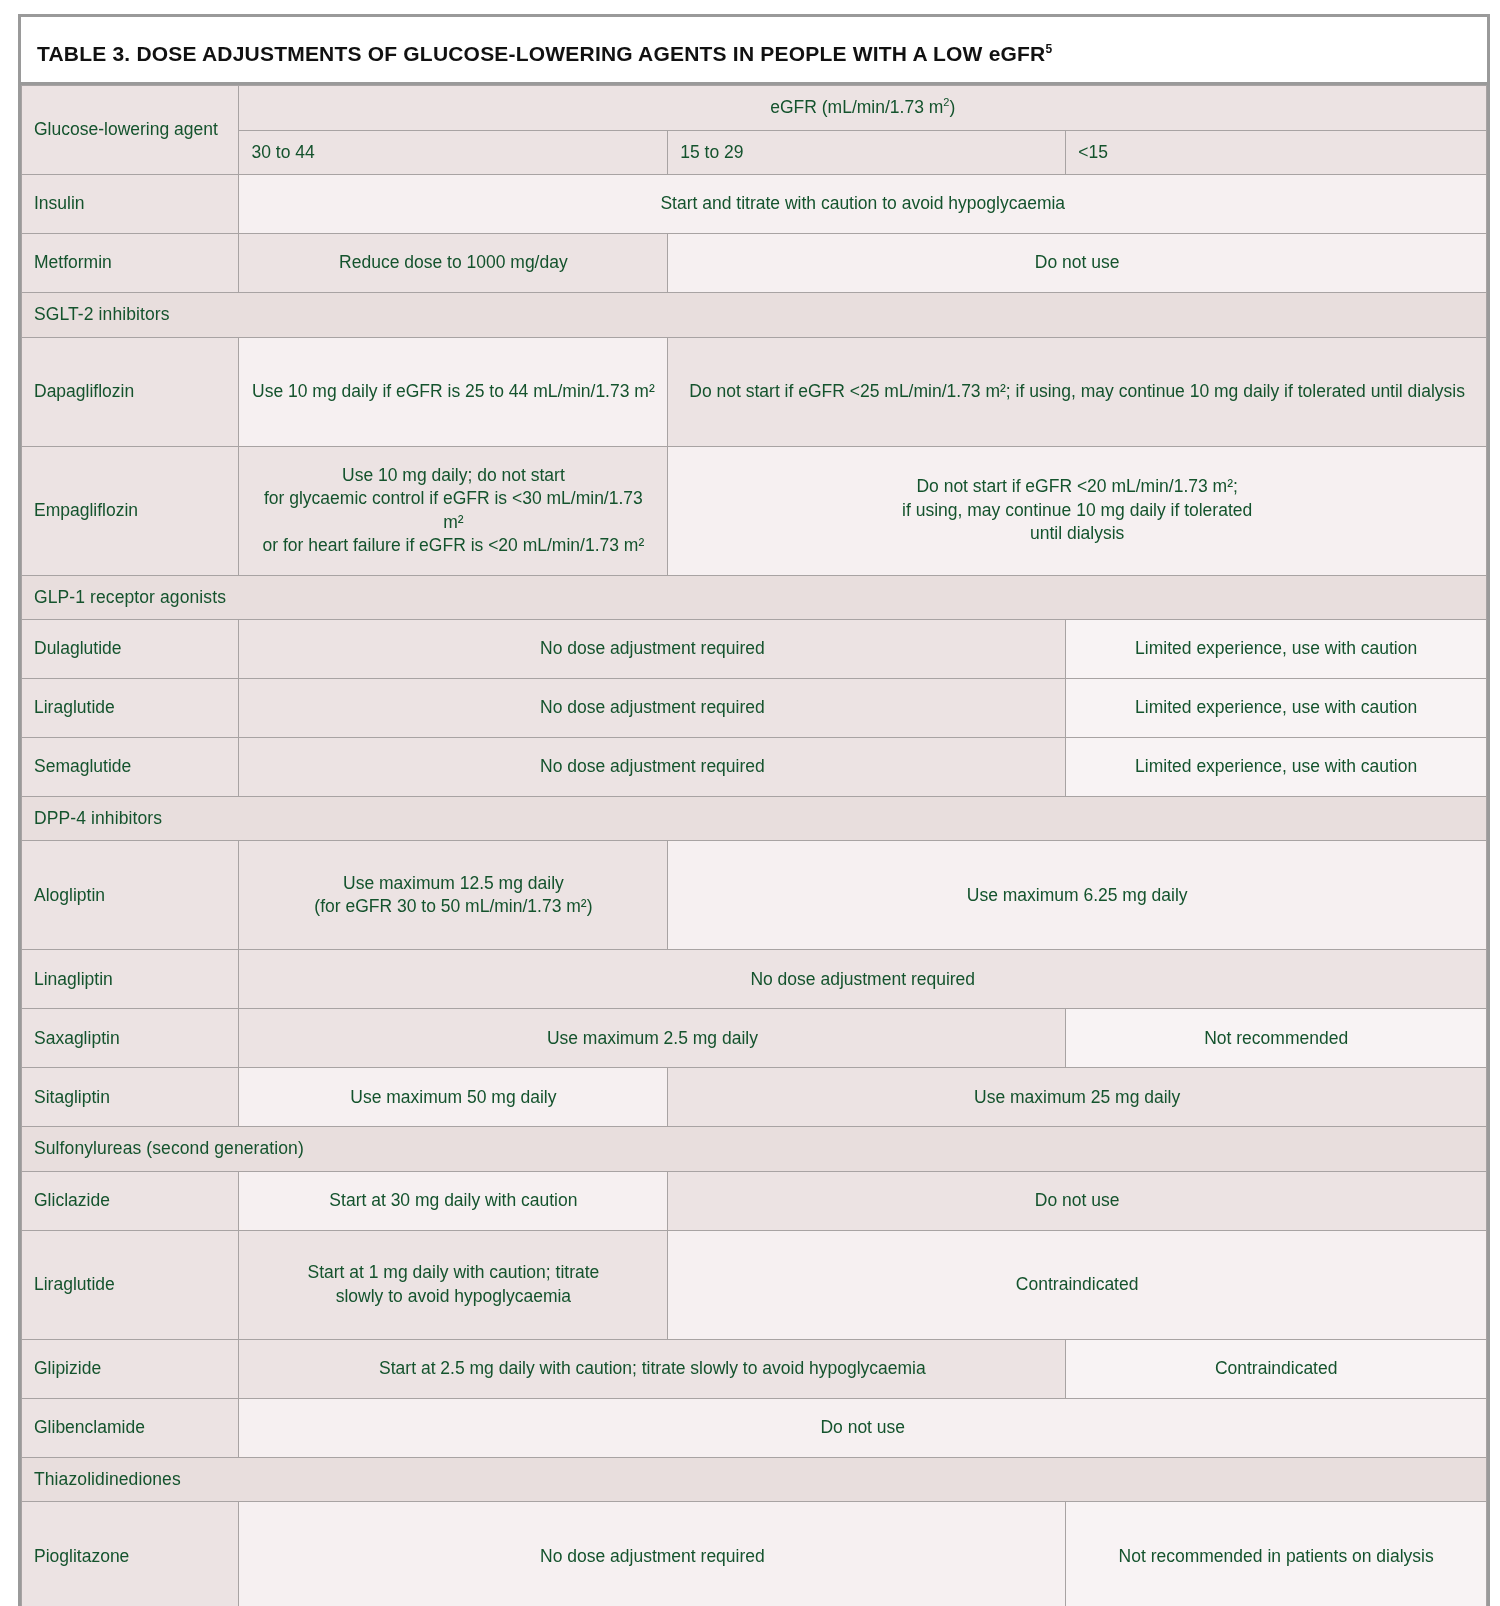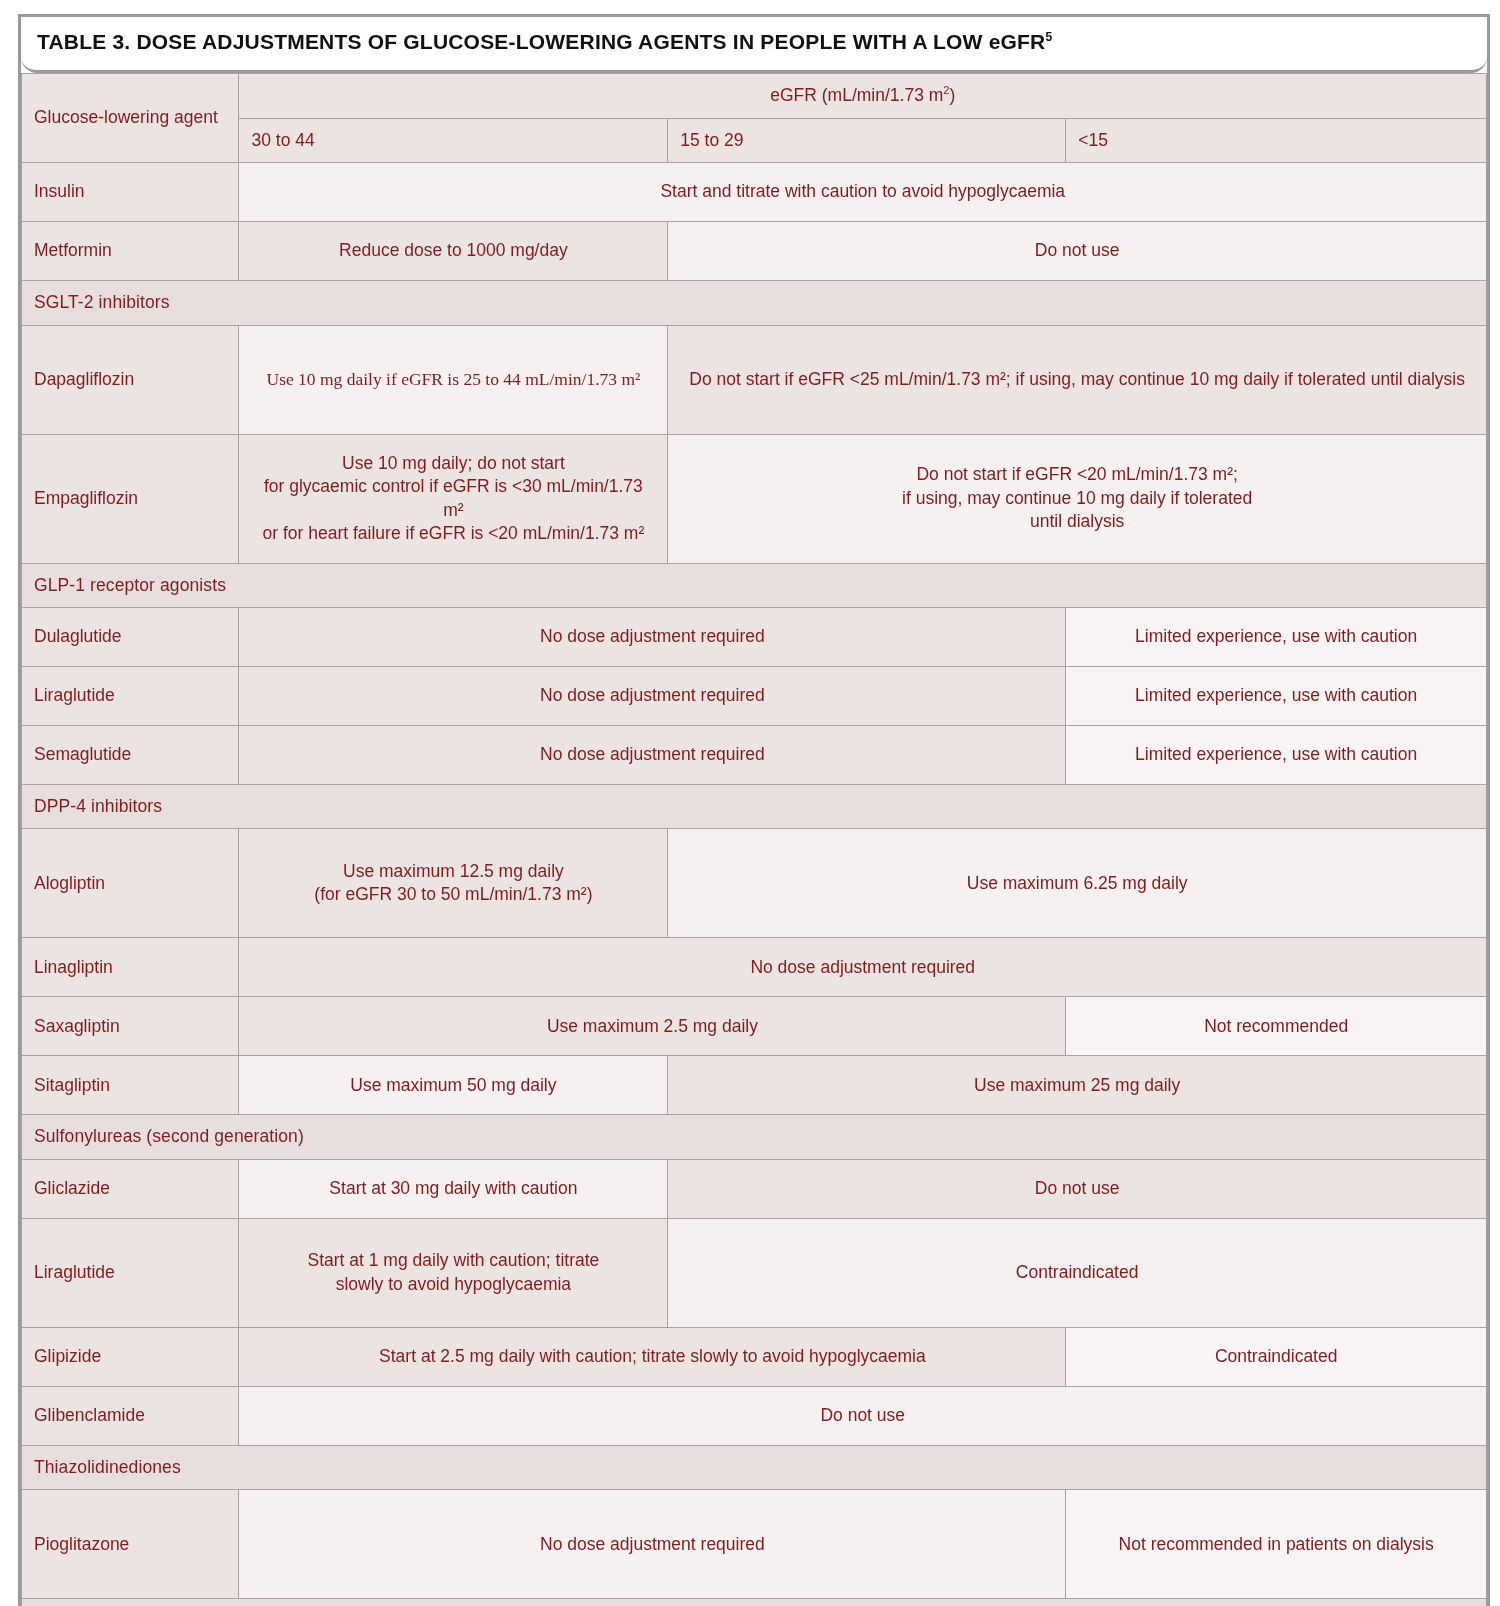--- a/index.html
+++ b/index.html
@@ -28,24 +28,23 @@
     box-sizing: border-box;
     margin: 14px 10px 10px 18px;
     width: 1472px;
     border: 3px solid #9a9a9a;
     background: #ffffff;
   }
 
   
   .title-bar {
     box-sizing: border-box;
-    padding: 12px 16px 16px 16px;
+    padding: 24px 16px 16px 16px;
     background: #ffffff;
     border-bottom: 3px solid #9a9a9a;
-    border-radius: 16px;
   }
   .title-text {
     font-weight: bold;
     font-size: 21px;
     letter-spacing: 0.2px;
     color: #111111;
     line-height: 1.2;
     white-space: nowrap;
   }
   .title-text sup {
@@ -62,21 +61,21 @@
     background: #f7f0f0;
   }
   table.dose-table td,
   table.dose-table th {
     border: 1px solid #a8a3a3;
     padding: 10px 12px;
     font-size: 17.5px;
     line-height: 1.34;
     vertical-align: middle;
     font-weight: normal;
-    color: #7f1d1d;
+    color: #14532d;
     background: #ece3e3;
   }
 
   
   col.c-agent  { width: 212px; }
   col.c-a      { width: 418px; }
   col.c-b      { width: 388px; }
   col.c-c      { width: 410px; }
 
   
@@ -174,21 +173,21 @@
           <tr class="std">
             <td class="agent">Metformin</td>
             <td class="val">Reduce dose to 1000 mg/day</td>
             <td class="val light" colspan="2">Do not use</td>
           </tr>
           <tr>
             <td class="class-row" colspan="4">SGLT-2 inhibitors</td>
           </tr>
           <tr class="tall">
             <td class="agent">Dapagliflozin</td>
-            <td class="val light" style="width: 578px; font-family: Liberation Serif, serif;">Use 10 mg daily if eGFR is 25 to 44 mL/min/1.73 m²</td>
+            <td class="val light" style="width: 578px;">Use 10 mg daily if eGFR is 25 to 44 mL/min/1.73 m²</td>
             <td class="val" colspan="2">Do not start if eGFR &lt;25 mL/min/1.73 m²; if using, may continue 10 mg daily if tolerated until dialysis</td>
           </tr>
           <tr class="xtall">
             <td class="agent">Empagliflozin</td>
             <td class="val" style="width: 700px;">Use 10 mg daily; do not start<br>for glycaemic control if eGFR is &lt;30 mL/min/1.73 m²<br>or for heart failure if eGFR is &lt;20 mL/min/1.73 m²</td>
             <td class="val light" colspan="2">Do not start if eGFR &lt;20 mL/min/1.73 m²;<br>if using, may continue 10 mg daily if tolerated<br>until dialysis</td>
           </tr>
           <tr>
             <td class="class-row" colspan="4">GLP-1 receptor agonists</td>
           </tr>

